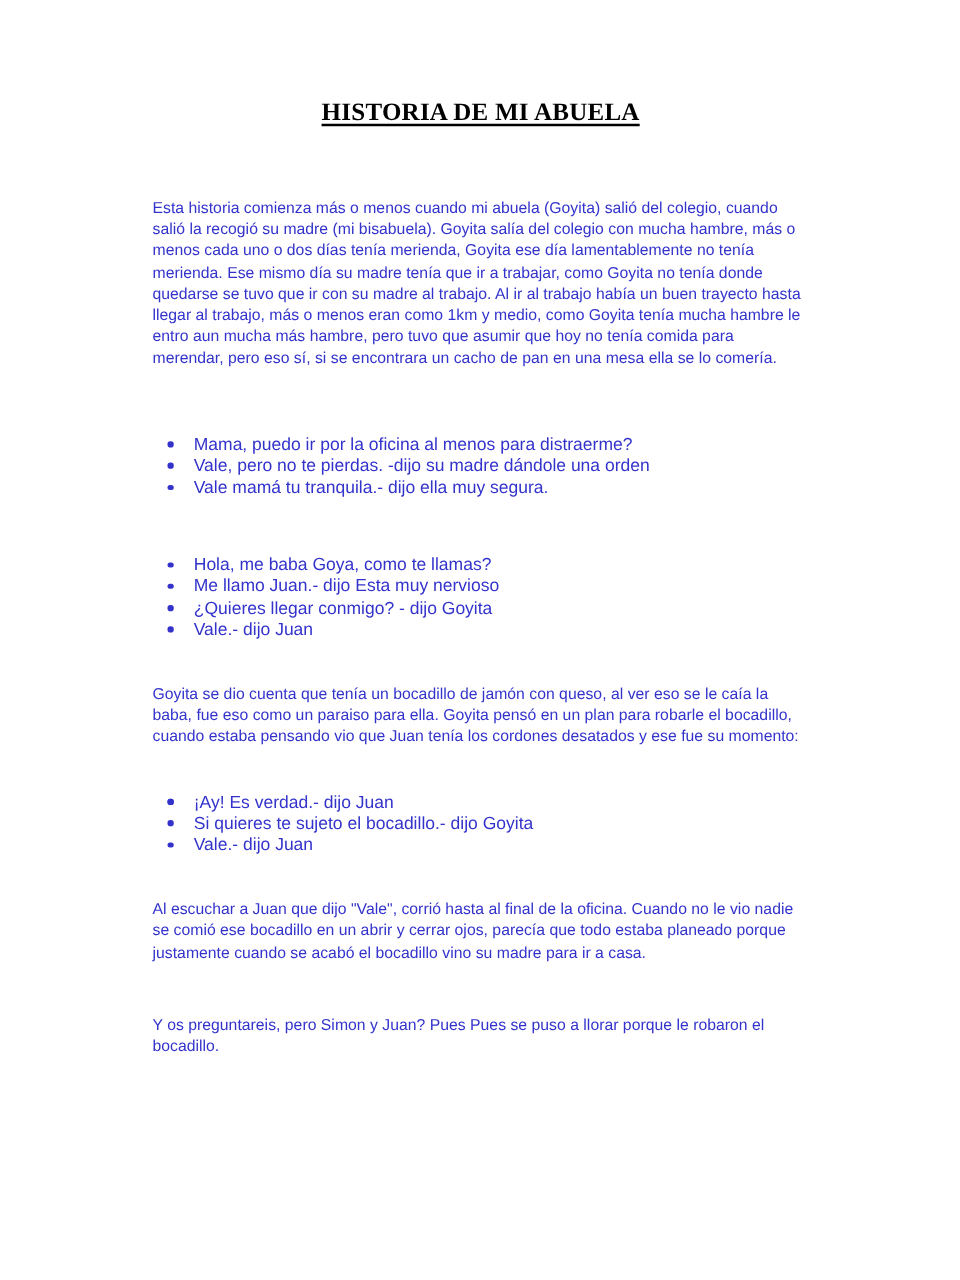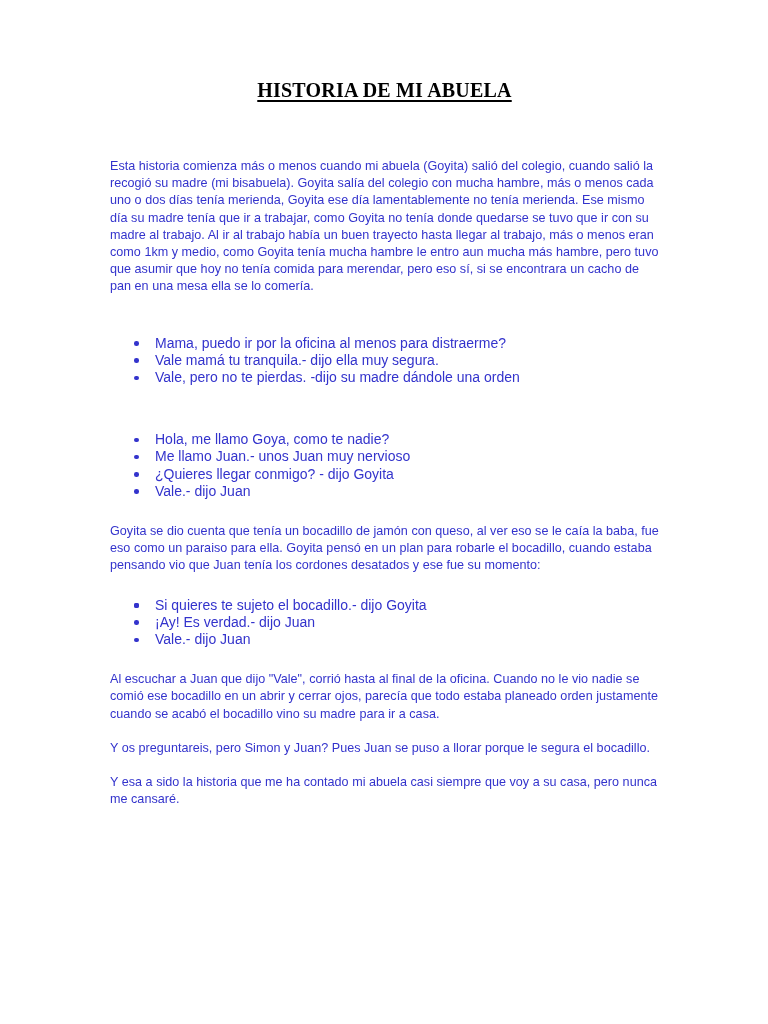--- a/index.html
+++ b/index.html
@@ -17,35 +17,35 @@
     box-sizing: border-box;
     font-family: "Liberation Sans", sans-serif;
   }
   .doc-body {
     position: absolute;
     left: 110px;
     top: 78px;
     width: 549px;
   }
   .doc-title {
-    margin: 0 0 16px 0;
+    margin: 0 0 4px 0;
     text-align: center;
     font-family: "Liberation Serif", serif;
     font-weight: bold;
     font-size: 20px;
     line-height: 24px;
     color: #000000;
     letter-spacing: 0.2px;
   }
   .doc-title span {
     text-decoration: underline;
     text-underline-offset: 3px;
   }
   .para {
-    margin: 0;
+    margin: 12px;
     color: #3333cc;
     font-family: "Liberation Sans", sans-serif;
     font-size: 12.6px;
     line-height: 17.2px;
     text-align: left;
     letter-spacing: 0.02px;
   }
   .gap-title-to-body { height: 40px; }
   .gap-para { height: 17px; }
   .gap-list-top { height: 22px; }
@@ -91,55 +91,54 @@
 
     <p class="para">Esta historia comienza más o menos cuando mi abuela (Goyita) salió del colegio, cuando salió la recogió su madre (mi bisabuela). Goyita salía del colegio con mucha hambre, más o menos cada uno o dos días tenía merienda, Goyita ese día lamentablemente no tenía merienda. Ese mismo día su madre tenía que ir a trabajar, como Goyita no tenía donde quedarse se tuvo que ir con su madre al trabajo. Al ir al trabajo había un buen trayecto hasta llegar al trabajo, más o menos eran como 1km y medio, como Goyita tenía mucha hambre le entro aun mucha más hambre, pero tuvo que asumir que hoy no tenía comida para merendar, pero eso sí, si se encontrara un cacho de pan en una mesa ella se lo comería.</p>
 
     <div class="gap-para"></div>
 
 
     <div class="gap-list-top"></div>
 
     <ul class="bullets">
       <li><span class="bullet-dot"></span><span class="li-text">Mama, puedo ir por la oficina al menos para distraerme?</span></li>
+      <li><span class="bullet-dot"></span><span class="li-text">Vale, pero no te pierdas. -dijo su madre dándole una orden</span></li>
       <li><span class="bullet-dot"></span><span class="li-text">Vale mamá tu tranquila.- dijo ella muy segura.</span></li>
-      <li><span class="bullet-dot"></span><span class="li-text">Vale, pero no te pierdas. -dijo su madre dándole una orden</span></li>
     </ul>
 
     <div class="gap-list-bottom"></div>
 
 
     <div class="gap-list-top"></div>
 
     <ul class="bullets">
-      <li><span class="bullet-dot"></span><span class="li-text">Hola, me llamo Goya, como te nadie?</span></li>
-      <li><span class="bullet-dot"></span><span class="li-text">Me llamo Juan.- unos Juan muy nervioso</span></li>
+      <li><span class="bullet-dot"></span><span class="li-text">Hola, me baba Goya, como te llamas?</span></li>
+      <li><span class="bullet-dot"></span><span class="li-text">Me llamo Juan.- dijo Esta muy nervioso</span></li>
       <li><span class="bullet-dot"></span><span class="li-text">¿Quieres llegar conmigo? - dijo Goyita</span></li>
       <li><span class="bullet-dot"></span><span class="li-text">Vale.- dijo Juan</span></li>
     </ul>
 
     <div class="gap-list-bottom"></div>
 
     <p class="para">Goyita se dio cuenta que tenía un bocadillo de jamón con queso, al ver eso se le caía la baba, fue eso como un paraiso para ella. Goyita pensó en un plan para robarle el bocadillo, cuando estaba pensando vio que Juan tenía los cordones desatados y ese fue su momento:</p>
 
     <div class="gap-list-top"></div>
 
     <ul class="bullets">
       <li><span class="bullet-dot"></span></li>
+      <li><span class="bullet-dot"></span><span class="li-text">¡Ay! Es verdad.- dijo Juan</span></li>
       <li><span class="bullet-dot"></span><span class="li-text">Si quieres te sujeto el bocadillo.- dijo Goyita</span></li>
-      <li><span class="bullet-dot"></span><span class="li-text">¡Ay! Es verdad.- dijo Juan</span></li>
       <li><span class="bullet-dot"></span><span class="li-text">Vale.- dijo Juan</span></li>
     </ul>
 
     <div class="gap-list-bottom"></div>
 
-    <p class="para">Al escuchar a Juan que dijo "Vale", corrió hasta al final de la oficina. Cuando no le vio nadie se comió ese bocadillo en un abrir y cerrar ojos, parecía que todo estaba planeado orden justamente cuando se acabó el bocadillo vino su madre para ir a casa.</p>
+    <p class="para">Al escuchar a Juan que dijo "Vale", corrió hasta al final de la oficina. Cuando no le vio nadie se comió ese bocadillo en un abrir y cerrar ojos, parecía que todo estaba planeado porque justamente cuando se acabó el bocadillo vino su madre para ir a casa.</p>
 
     <div class="gap-para"></div>
 
-    <p class="para">Y os preguntareis, pero Simon y Juan? Pues Juan se puso a llorar porque le segura el bocadillo.</p>
+    <p class="para">Y os preguntareis, pero Simon y Juan? Pues Pues se puso a llorar porque le robaron el bocadillo.</p>
 
     <div class="gap-para"></div>
 
-    <p class="para">Y esa a sido la historia que me ha contado mi abuela casi siempre que voy a su casa, pero nunca me cansaré.</p>
 
   </div>
 </div>
 
 </body></html>

